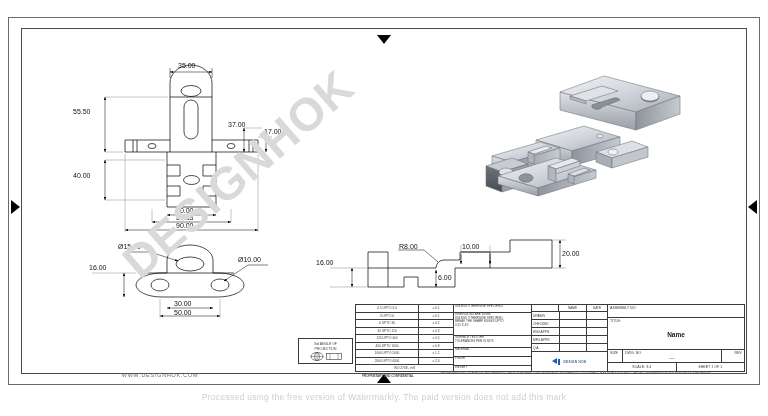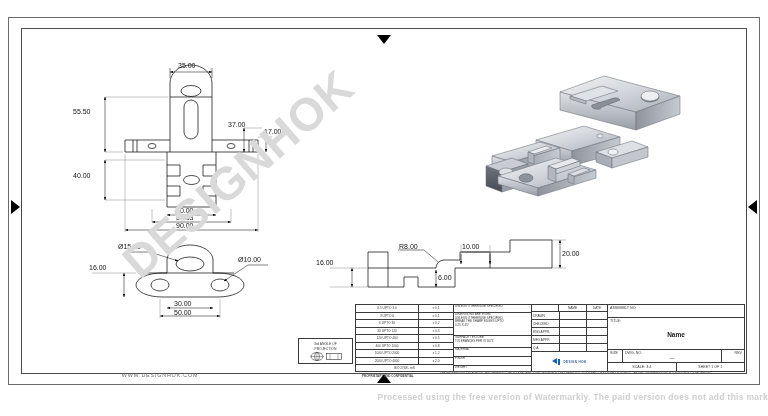--- a/index.html
+++ b/index.html
@@ -23,22 +23,22 @@
             border-right:9px solid #000;}
 
   
   #draw{position:absolute;left:0;top:0;width:768px;height:416px;}
 
   
   #wm-big{position:absolute;left:150px;top:110px;width:330px;height:240px;
           font-family:"Liberation Sans",sans-serif;font-weight:bold;font-size:46px;
           color:#d9d9d9;transform:rotate(-41deg);letter-spacing:1px;
           white-space:nowrap;pointer-events:none;user-select:none;}
-  #wm-bottom{position:absolute;left:0;top:392px;width:768px;text-align:right;
-             font-size:8.5px;color:#cfcfcf;letter-spacing:.3px;font-weight:bold;}
+  #wm-bottom{position:absolute;left:0;top:392px;width:768px;text-align:center;
+             font-size:8.5px;color:#cfcfcf;letter-spacing:.3px;}
 
   
   #tblock{position:absolute;left:355px;top:304px;width:390px;height:68px;
           border:1px solid #3a3a3a;box-sizing:border-box;background:#fff;
           display:flex;font-size:3.4px;}
   .tb-col{border-right:1px solid #3a3a3a;box-sizing:border-box;}
 
   
   #tol{width:98px;display:flex;flex-direction:column;}
   #tol .trow{display:flex;height:6.5px;border-bottom:1px solid #3a3a3a;}

